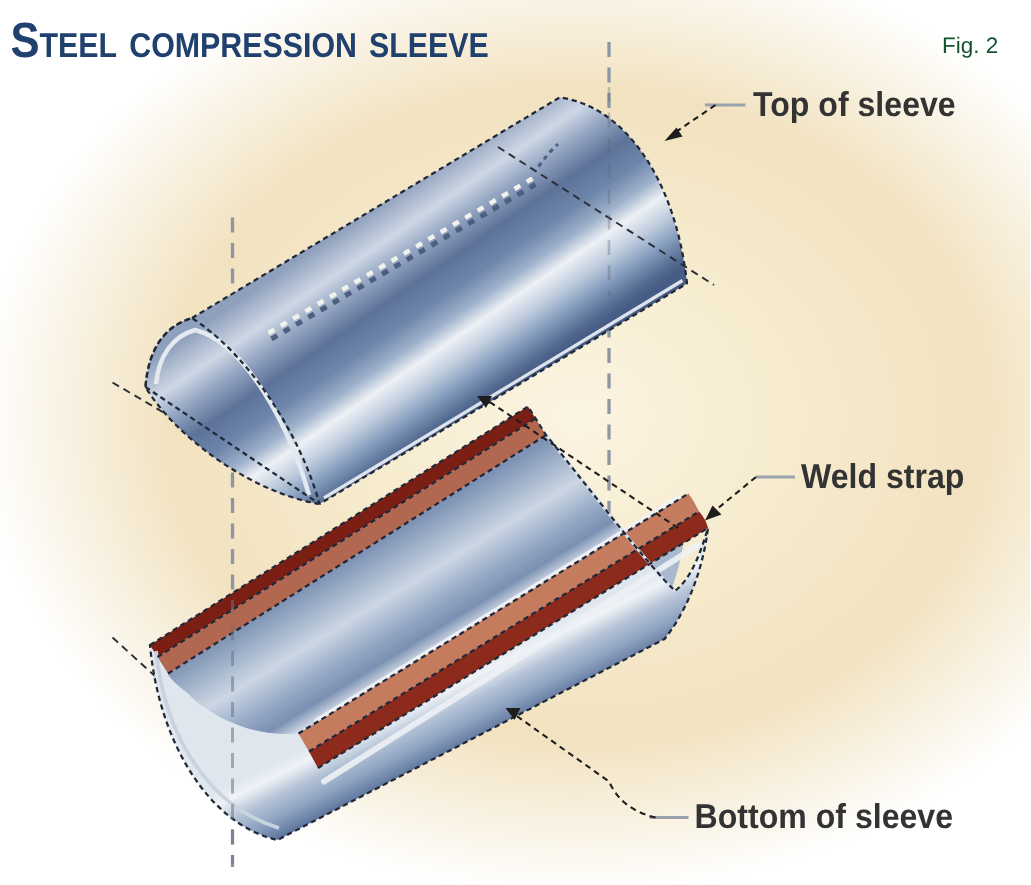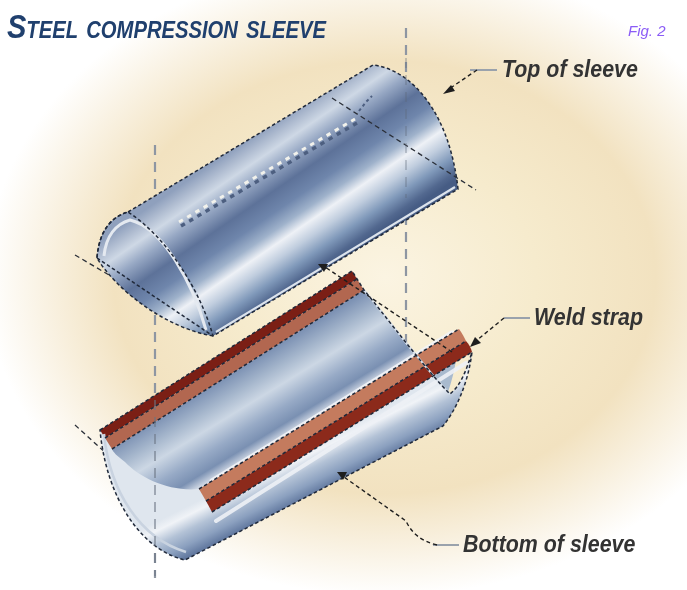--- a/index.html
+++ b/index.html
@@ -1,34 +1,34 @@
 <!DOCTYPE html>
 <html><head>
 <meta charset="utf-8">
 <style>
   html,body{margin:0;padding:0;background:#ffffff;}
   #stage{
     position:relative;width:687px;height:590px;overflow:hidden;
-    background:#ffffff;font-family:"Liberation Sans",sans-serif;font-style:italic;
+    background:#ffffff;font-family:"Liberation Sans",sans-serif;
   }
   .beige-glow{
     position:absolute;left:0;top:0;width:687px;height:590px;
     background:radial-gradient(ellipse 58% 54% at 56% 47%,
       #fbf4e2 0%, #f6ebcd 38%, #f2e2c0 68%, rgba(240,223,188,0) 100%);
   }
   svg{position:absolute;left:0;top:0;}
   .txt{position:absolute;white-space:nowrap;}
   .title{
     left:7px;top:8px;
     font-size:33px;font-weight:700;color:#20406e;
     font-variant:small-caps;letter-spacing:0px;
     transform:scaleX(0.88);transform-origin:left top;
   }
   .fig{
-    left:628px;top:22px;font-size:15px;color:#8b5cf6;
+    left:628px;top:22px;font-size:15px;color:#14532d;
   }
   .callout{
     font-size:23px;font-weight:700;color:#333333;
     transform:scaleX(0.93);transform-origin:left top;
   }
   .co-top{left:502px;top:56px;}
   .co-weld{left:534px;top:304px;}
   .co-bottom{left:463px;top:531px;}
 </style>
 </head>

